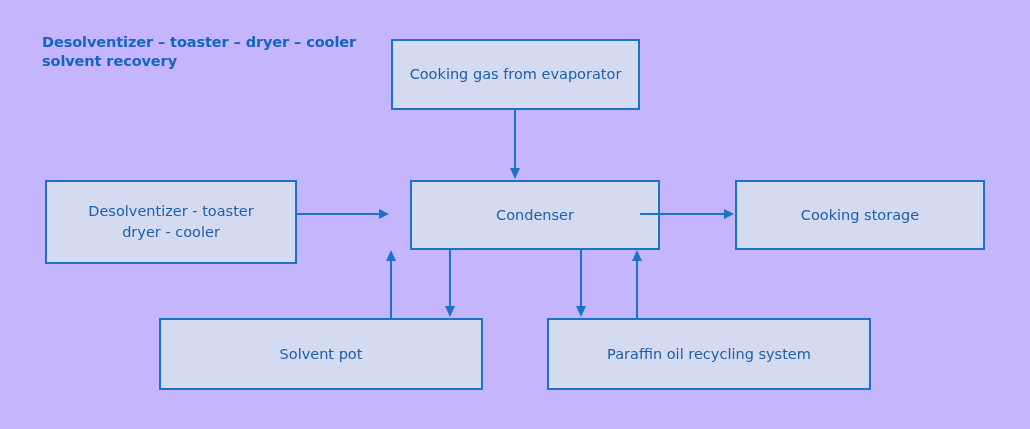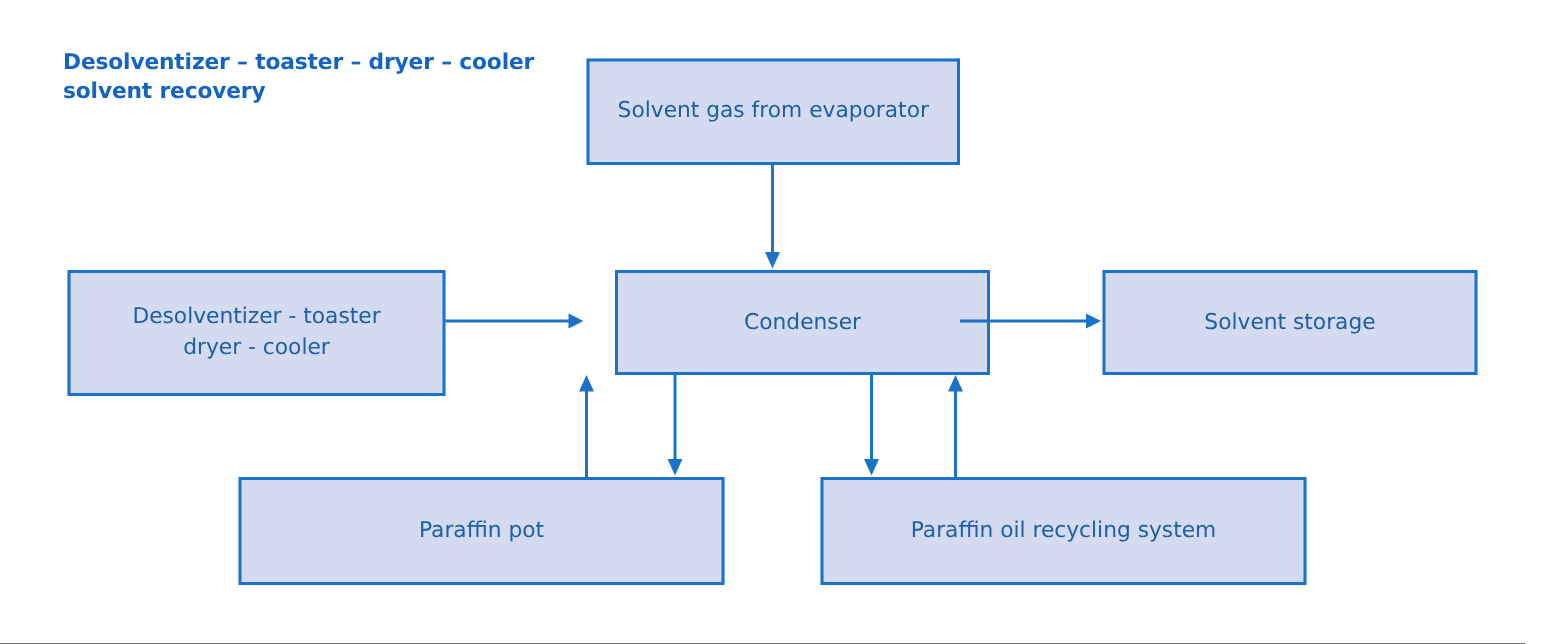--- a/index.html
+++ b/index.html
@@ -4,21 +4,21 @@
 <style>
   html, body {
     margin: 0;
     padding: 0;
     background: #000000;
   }
   #canvas {
     position: relative;
     width: 1030px;
     height: 429px;
-    background: #ffffff;
+    background: #c4b5fd;
     overflow: hidden;
     font-family: "DejaVu Sans", "Liberation Sans", sans-serif;
   }
   .diagram-title {
     position: absolute;
     left: 42px;
     top: 33px;
     width: 340px;
     color: #1565c0;
     font-size: 14.5px;
@@ -70,30 +70,30 @@
   }
 </style>
 </head>
 <body>
 
 <div id="canvas">
 
   <div class="diagram-title">Desolventizer – toaster – dryer – cooler
 solvent recovery</div>
 
-  <div class="node" style="left:391px; top:39px; width:249px; height:71px;">Solvent gas from evaporator</div>
+  <div class="node" style="left:391px; top:39px; width:249px; height:71px;">Cooking gas from evaporator</div>
 
   <div class="node" style="left:45px; top:180px; width:252px; height:84px;">Desolventizer - toaster
 dryer - cooler</div>
 
   <div class="node" style="left:390px; top:180px; width:250px; height:70px;margin-left:20px;">Condenser</div>
 
-  <div class="node" style="left:735px; top:180px; width:250px; height:70px;">Solvent storage</div>
+  <div class="node" style="left:735px; top:180px; width:250px; height:70px;">Cooking storage</div>
 
-  <div class="node" style="left:159px; top:318px; width:324px; height:72px;">Paraffin pot</div>
+  <div class="node" style="left:159px; top:318px; width:324px; height:72px;">Solvent pot</div>
 
   <div class="node" style="left:547px; top:318px; width:324px; height:72px;">Paraffin oil recycling system</div>
 
   <div class="conn conn-v" style="left:514px; top:110px; height:60px;"></div>
   <div class="arrow arrow-down" style="left:509.5px; top:168px;"></div>
 
   <div class="conn conn-h" style="left:297px; top:213px; width:83px;"></div>
   <div class="arrow arrow-right" style="left:379px; top:208.5px;"></div>
 
   <div class="conn conn-h" style="left:640px; top:213px; width:85px;"></div>

